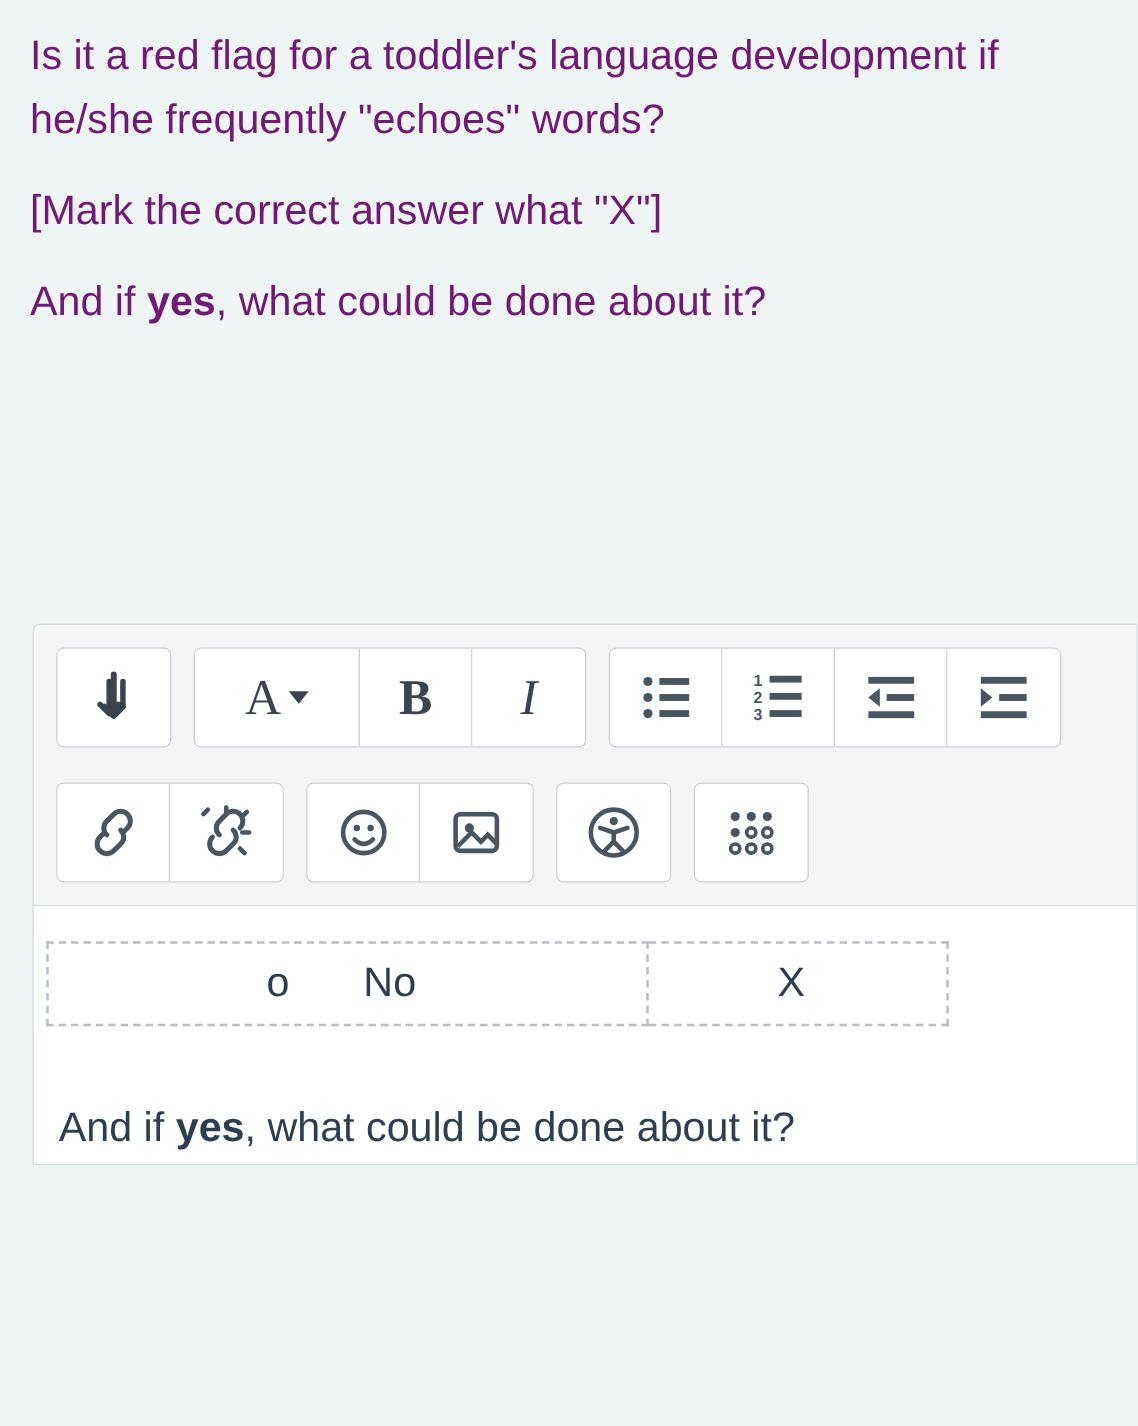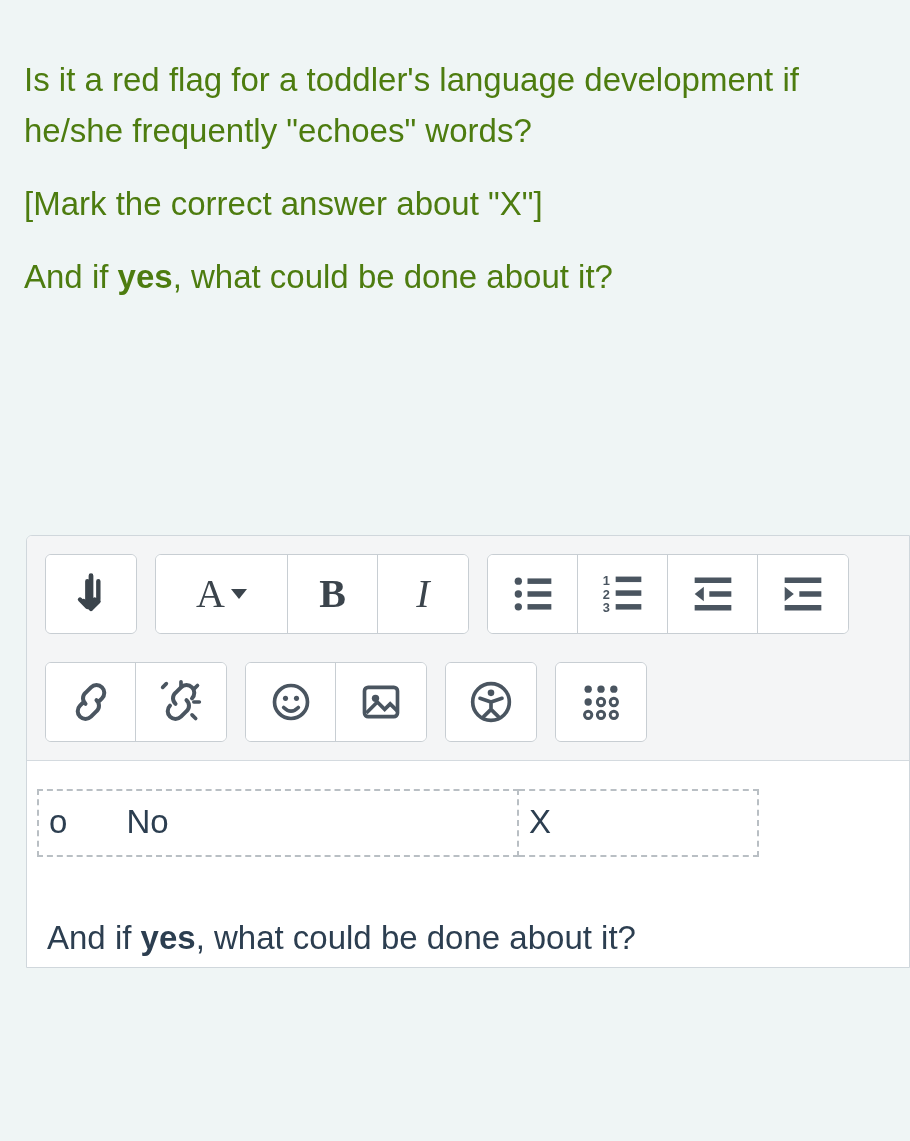--- a/index.html
+++ b/index.html
@@ -7,22 +7,21 @@
     font-family: "Segoe UI", "Helvetica Neue", Arial, sans-serif;
     background: #eff5f5;
     color: #2c3e50;
     width: 910px;
     overflow: hidden;
   }
   .question-area {
     padding: 18px 24px 20px 24px;
     font-size: 33px;
     line-height: 1.55;
-    color: #4d7c0f;
-    margin-top: 36px;
+    color: #701a75;
   }
   .question-area p { margin-bottom: 22px; }
   .question-area .bold { font-weight: 700; }
 
   .editor-wrap {
     margin-top: 190px;
     background: #fff;
     border: 1px solid #d0d7dc;
     border-radius: 6px 0 0 0;
     margin-left: 26px;
@@ -74,20 +73,21 @@
   .btn.b { font-family: Georgia, serif; font-weight: 700; font-size: 40px; color: #3b444c; }
   .btn.i { font-family: Georgia, serif; font-style: italic; font-size: 40px; color: #3b444c; }
 
   .content {
     padding: 28px 10px 10px 10px;
     background: #fff;
   }
   table.answer-table {
     border-collapse: collapse;
     margin-left: 0;
+    text-align: center;
   }
   table.answer-table td {
     border: 2px dashed #b9bfc4;
     padding: 12px 20px 14px 10px;
     font-size: 33px;
     color: #2c3e50;
     vertical-align: middle;
   }
   table.answer-table td.col1 { width: 480px; }
   table.answer-table td.col2 { width: 240px; }
@@ -99,21 +99,21 @@
     margin-top: 62px;
     padding-left: 10px;
   }
   .follow .bold { font-weight: 700; }
 </style>
 </head>
 <body>
 
 <div class="question-area">
   <p>Is it a red flag for a toddler's language development if he/she frequently "echoes" words?</p>
-  <p>[Mark the correct answer about "X"]</p>
+  <p>[Mark the correct answer what "X"]</p>
   <p>
     <span>And if </span><span class="bold">yes</span><span>, what could be done about it?</span>
   </p>
 </div>
 
 <div class="editor-wrap">
   <div class="toolbar">
 
     <div class="btn-group">
       <button class="btn">

